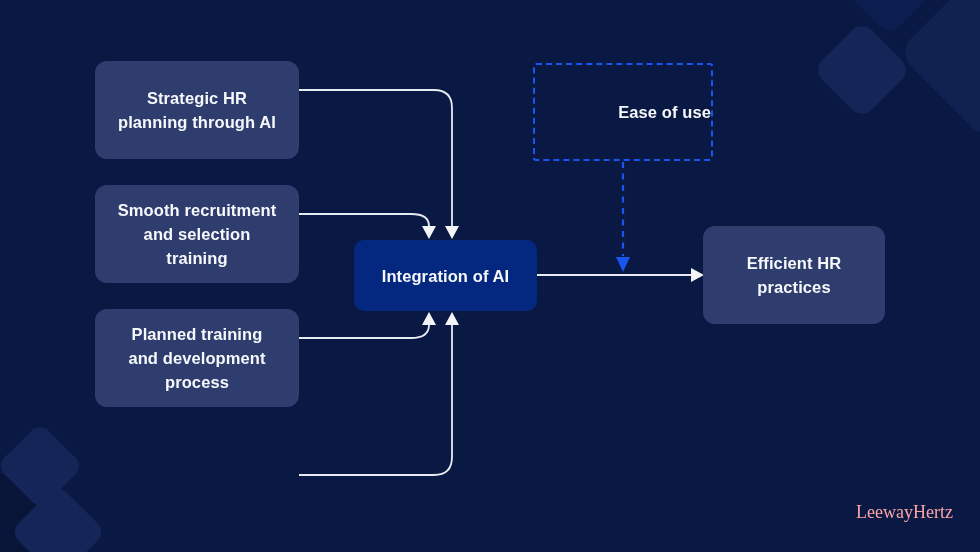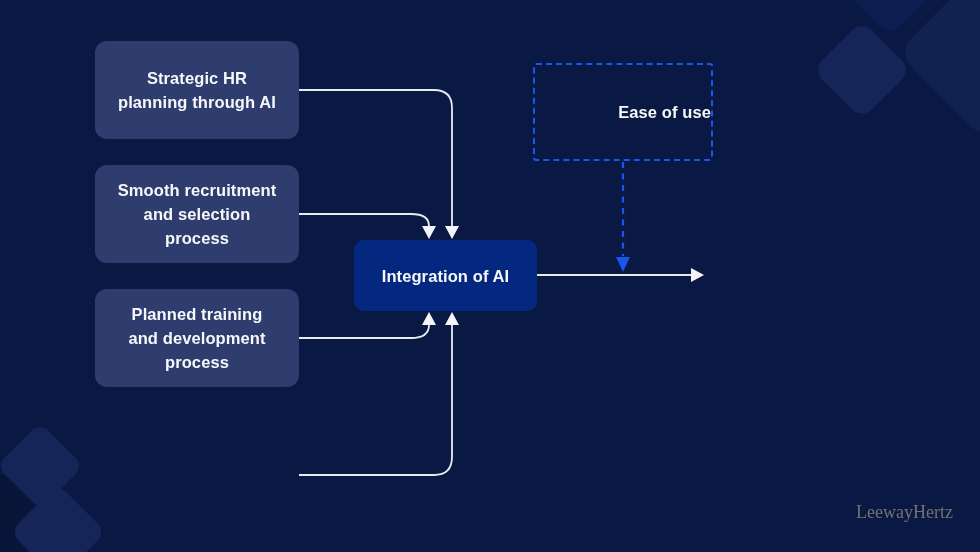--- a/index.html
+++ b/index.html
@@ -43,20 +43,21 @@
     letter-spacing: 0.1px;
     white-space: pre-line;
     box-sizing: border-box;
   }
   .src {
     left: 95px;
     width: 204px;
     height: 98px;
     border-radius: 12px;
     background: #2e3d6e;
+    margin-top: 20px;
   }
   .n1 { top: 41px; }
   .n2 { top: 165px; }
   .n3 { top: 289px; }
   .n4 { top: 412px; height: 99px; }
   .hub {
     left: 354px; top: 240px;
     width: 183px; height: 71px;
     border-radius: 10px;
     background: #04287f;
@@ -74,21 +75,21 @@
     width: 182px; height: 98px;
     border-radius: 12px;
     background: #2e3d6e;
   }
   .watermark {
     position: absolute;
     right: 27px;
     top: 502px;
     font-family: "Liberation Serif", "DejaVu Serif", serif;
     font-size: 18px;
-    color: #737373;
+    color: #fca5a5;
   }
 </style>
 </head>
 <body>
 
 <div class="stage">
 
   <div class="diamond d-tr1"></div>
   <div class="diamond d-tr2"></div>
   <div class="diamond d-tr3"></div>
@@ -115,31 +116,35 @@
     <polygon points="616,257 630,257 623,272" fill="#1a55f0"></polygon>
   </svg>
 
   <div class="node src n1">
     <span>Strategic HR
 planning through AI</span>
   </div>
   <div class="node src n2">
     <span>Smooth recruitment
 and selection
-process</span>
+training</span>
   </div>
   <div class="node src n3">
     <span>Planned training
 and development
 process</span>
   </div>
 
   <div class="node hub">
     <span>Integration of AI</span>
   </div>
 
   <div class="node ease">
     <span>Ease of use</span>
   </div>
 
+  <div class="node outcome">
+    <span>Efficient HR
+practices</span>
+  </div>
 
   <div class="watermark">LeewayHertz</div>
 </div>
 
 </body></html>

